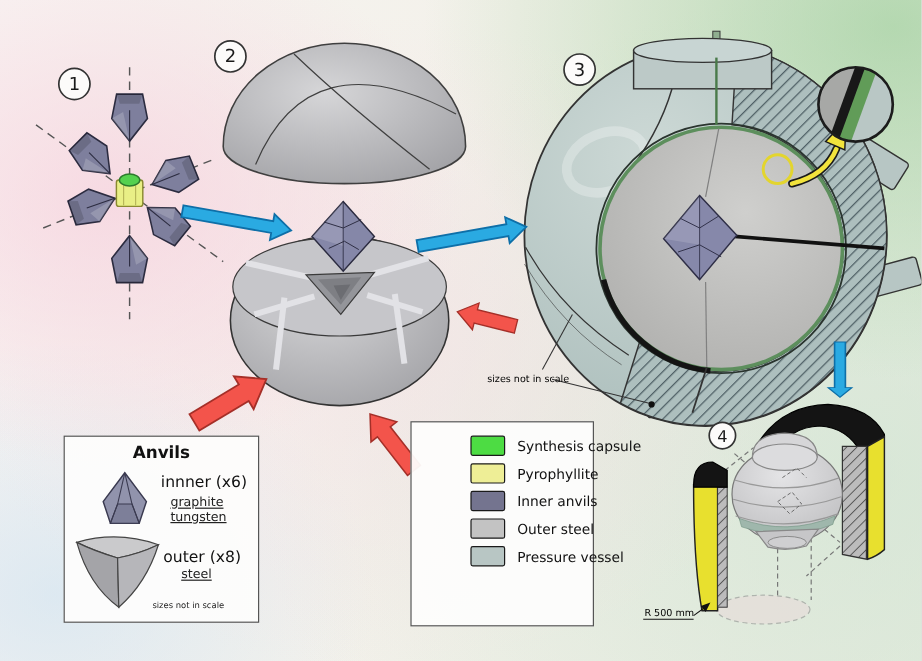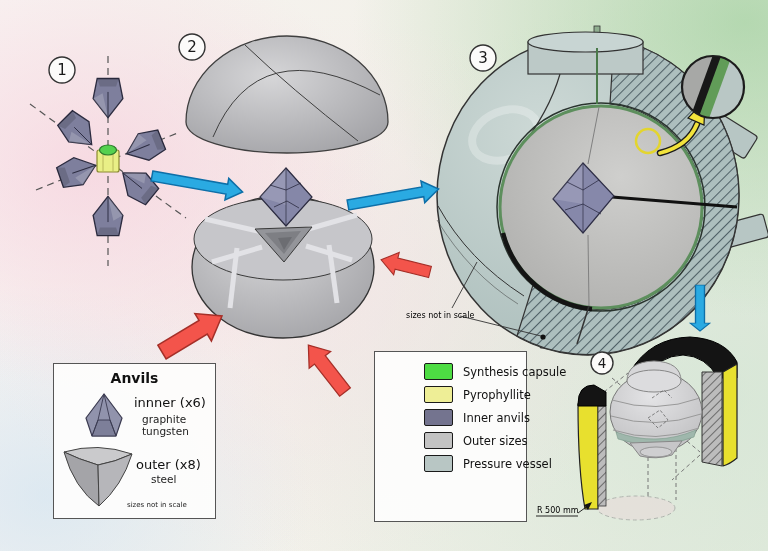--- a/index.html
+++ b/index.html
@@ -8,29 +8,29 @@
     background:
       radial-gradient(420px 320px at 12% 30%, rgba(247,210,222,0.75), rgba(247,210,222,0) 70%),
       radial-gradient(500px 380px at 42% 52%, rgba(246,223,229,0.55), rgba(246,223,229,0) 72%),
       radial-gradient(380px 300px at 6% 90%, rgba(204,226,242,0.6), rgba(204,226,242,0) 70%),
       radial-gradient(560px 420px at 97% 4%, rgba(163,209,160,0.75), rgba(163,209,160,0) 70%),
       radial-gradient(650px 520px at 94% 72%, rgba(206,227,209,0.6), rgba(206,227,209,0) 78%),
       linear-gradient(100deg,#f8f4f2 0%,#f3f1ea 50%,#e6ecdf 100%);}
   #art{position:absolute;left:0;top:0;}
   .panel{position:absolute;background:rgba(253,253,252,0.95);border:1.3px solid #555;box-sizing:border-box;padding-left:41px;}
   
-  #legend{left:374px;top:351px;width:153px;height:171px;padding-top:8px;}
+  #legend{left:342px;top:351px;width:153px;height:171px;padding-top:8px;}
   .lrow{display:flex;align-items:center;height:23px;padding-left:8px;}
   .swatch{width:27px;height:15px;border:1.1px solid #1a1a1a;border-radius:2px;flex:0 0 auto;}
   .llabel{margin-left:10px;font-size:11.5px;white-space:nowrap;}
   
   #anvilsbox{left:53px;top:363px;width:163px;height:156px;}
   #anvilsbox .title{position:absolute;left:0;right:0;top:6px;text-align:center;font-size:14px;font-weight:bold;}
   .ab-big{position:absolute;font-size:13px;font-weight:normal;}
-  .ab-small{position:absolute;font-size:10.5px;color:#222;}
+  .ab-small{position:absolute;font-size:10.5px;color:#222;text-decoration:underline;}
   .ab-tiny{position:absolute;font-size:7px;color:#222;}
   .absvg{position:absolute;}
 </style>
 </head>
 <body>
 <div id="page">
 
 <svg id="art" width="768" height="551" viewBox="0 0 768 551">
   <defs>
     <pattern id="hatchBlue" width="7" height="7" patternUnits="userSpaceOnUse" patternTransform="rotate(45)">
@@ -287,21 +287,21 @@
   <div class="lrow">
     <div class="swatch" style="background-color: rgb(238, 238, 150);"></div>
     <span class="llabel">Pyrophyllite</span>
   </div>
   <div class="lrow">
     <div class="swatch" style="background-color: rgb(116, 116, 143);"></div>
     <span class="llabel">Inner anvils</span>
   </div>
   <div class="lrow">
     <div class="swatch" style="background-color: rgb(195, 195, 195);"></div>
-    <span class="llabel">Outer sizes</span>
+    <span class="llabel">Outer steel</span>
   </div>
   <div class="lrow">
     <div class="swatch" style="background-color: rgb(184, 198, 196);"></div>
     <span class="llabel">Pressure vessel</span>
   </div>
 </div>
 
 </div>
 
 </body></html>

